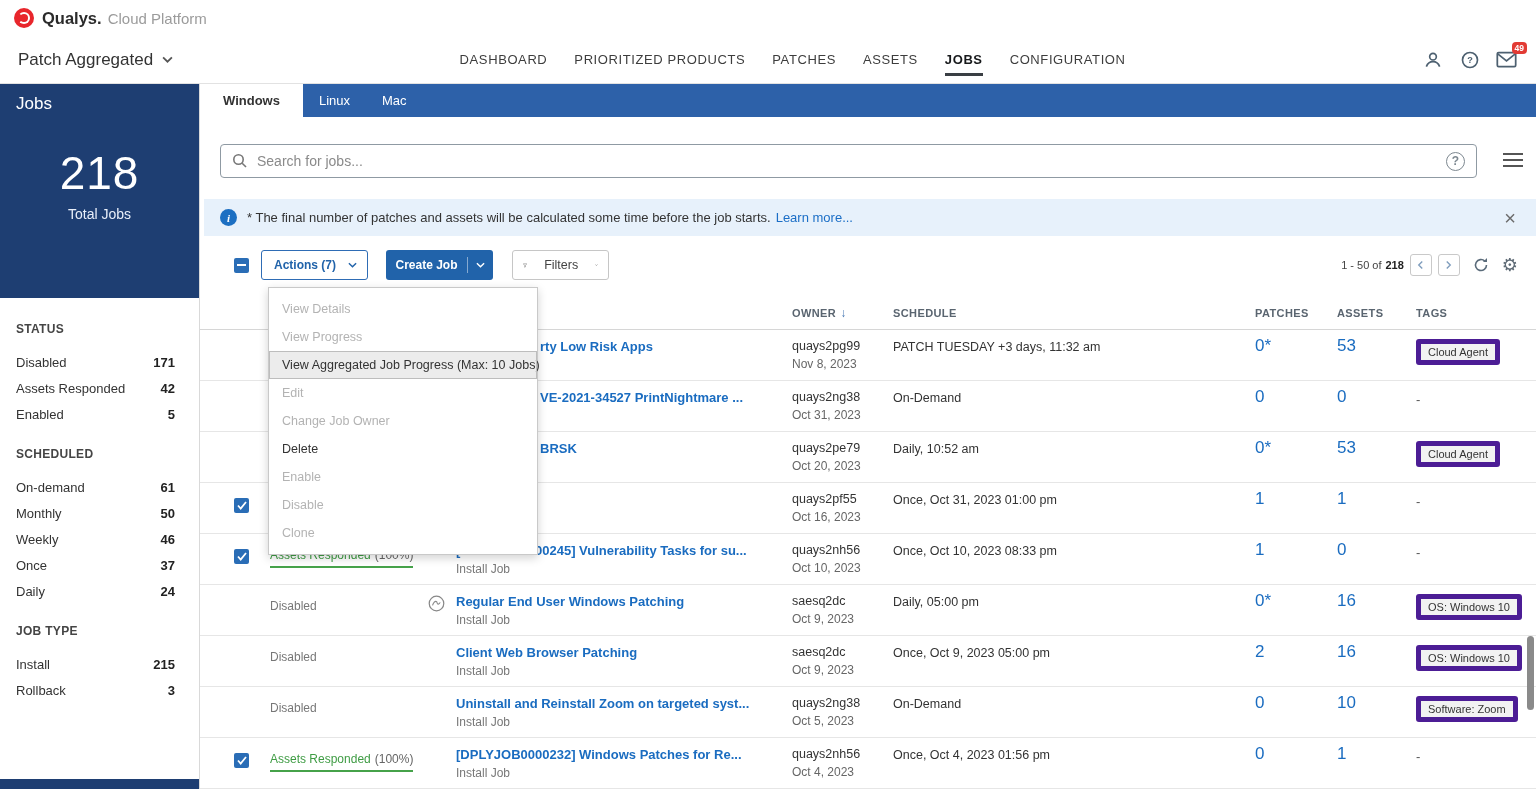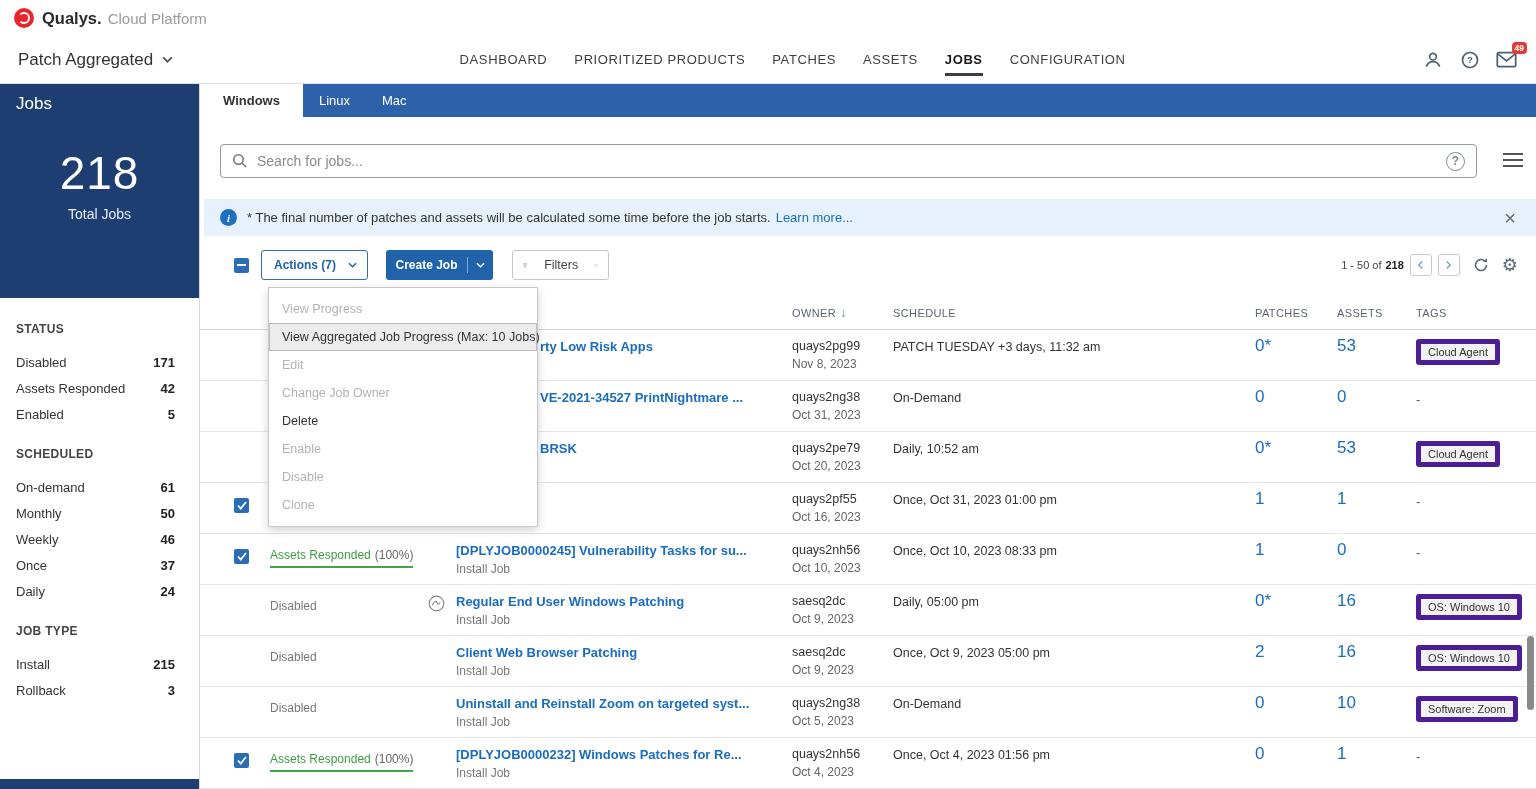--- a/index.html
+++ b/index.html
@@ -85,21 +85,21 @@
   .pag-text b { color:#222; margin-left:4px; }
   .pg-btn { width:22px; height:22px; border:1px solid #c9c9c9; border-radius:3px; display:flex; align-items:center;
     justify-content:center; margin-left:6px; cursor:pointer; color:#7f9dbd; }
   .pg-btn:first-of-type { margin-left:14px; }
   .icon-btn { margin-left:13px; cursor:pointer; display:flex; align-items:center; }
   .gear { font-size:18px; color:#5f6b76; }
 
   
   .grid { display:grid; grid-template-columns:36px 158px 28px 336px 101px 362px 82px 79px 1fr; padding-left:34px; }
   .thead { position:absolute; top:172px; left:0; right:0; height:34px; border-bottom:1px solid #d6d6d6;
-    align-items:center; font-size:11px; font-weight:400; color:#5a6570; letter-spacing:.4px; }
+    align-items:center; font-size:11px; font-weight:700; color:#5a6570; letter-spacing:.4px; }
   .th-owner { display:flex; align-items:center; gap:4px; }
   .sort-arrow { color:#4a7ab5; font-size:12px; }
   .rows { position:absolute; top:206px; left:0; right:0; bottom:0; overflow:hidden; }
   .row { height:51px; border-bottom:1px solid #e6e6e6; align-items:start; }
   .c-check { padding-top:15px; }
   .row-check { width:15px; height:15px; background:#2a6db6; border-radius:2px; display:flex; align-items:center;
     justify-content:center; cursor:pointer; }
   .c-status { padding-top:11px; }
   .st-wrap { display:inline-block; }
   .st-label { font-size:12px; }
@@ -591,20 +591,21 @@
       <div class="owner-date">Oct 4, 2023</div>
     </div>
     <div class="c-sched">Once, Oct 4, 2023 01:56 pm</div>
     <div class="c-patches"><span class="num">0</span></div>
     <div class="c-assets"><span class="num">1</span></div>
     <div class="c-tags"><span class="tag dash">-</span></div>
   </div>
       </div>
 
     <div class="menu" id="menu">
+        <div class="menu-item disabled">View Details</div>
         <div class="menu-item disabled">View Progress</div>
         <div class="menu-item highlighted">View Aggregated Job Progress (Max: 10 Jobs)</div>
         <div class="menu-item disabled">Edit</div>
         <div class="menu-item disabled">Change Job Owner</div>
         <div class="menu-item">Delete</div>
         <div class="menu-item disabled">Enable</div>
         <div class="menu-item disabled">Disable</div>
         <div class="menu-item disabled">Clone</div>
       </div>
 

